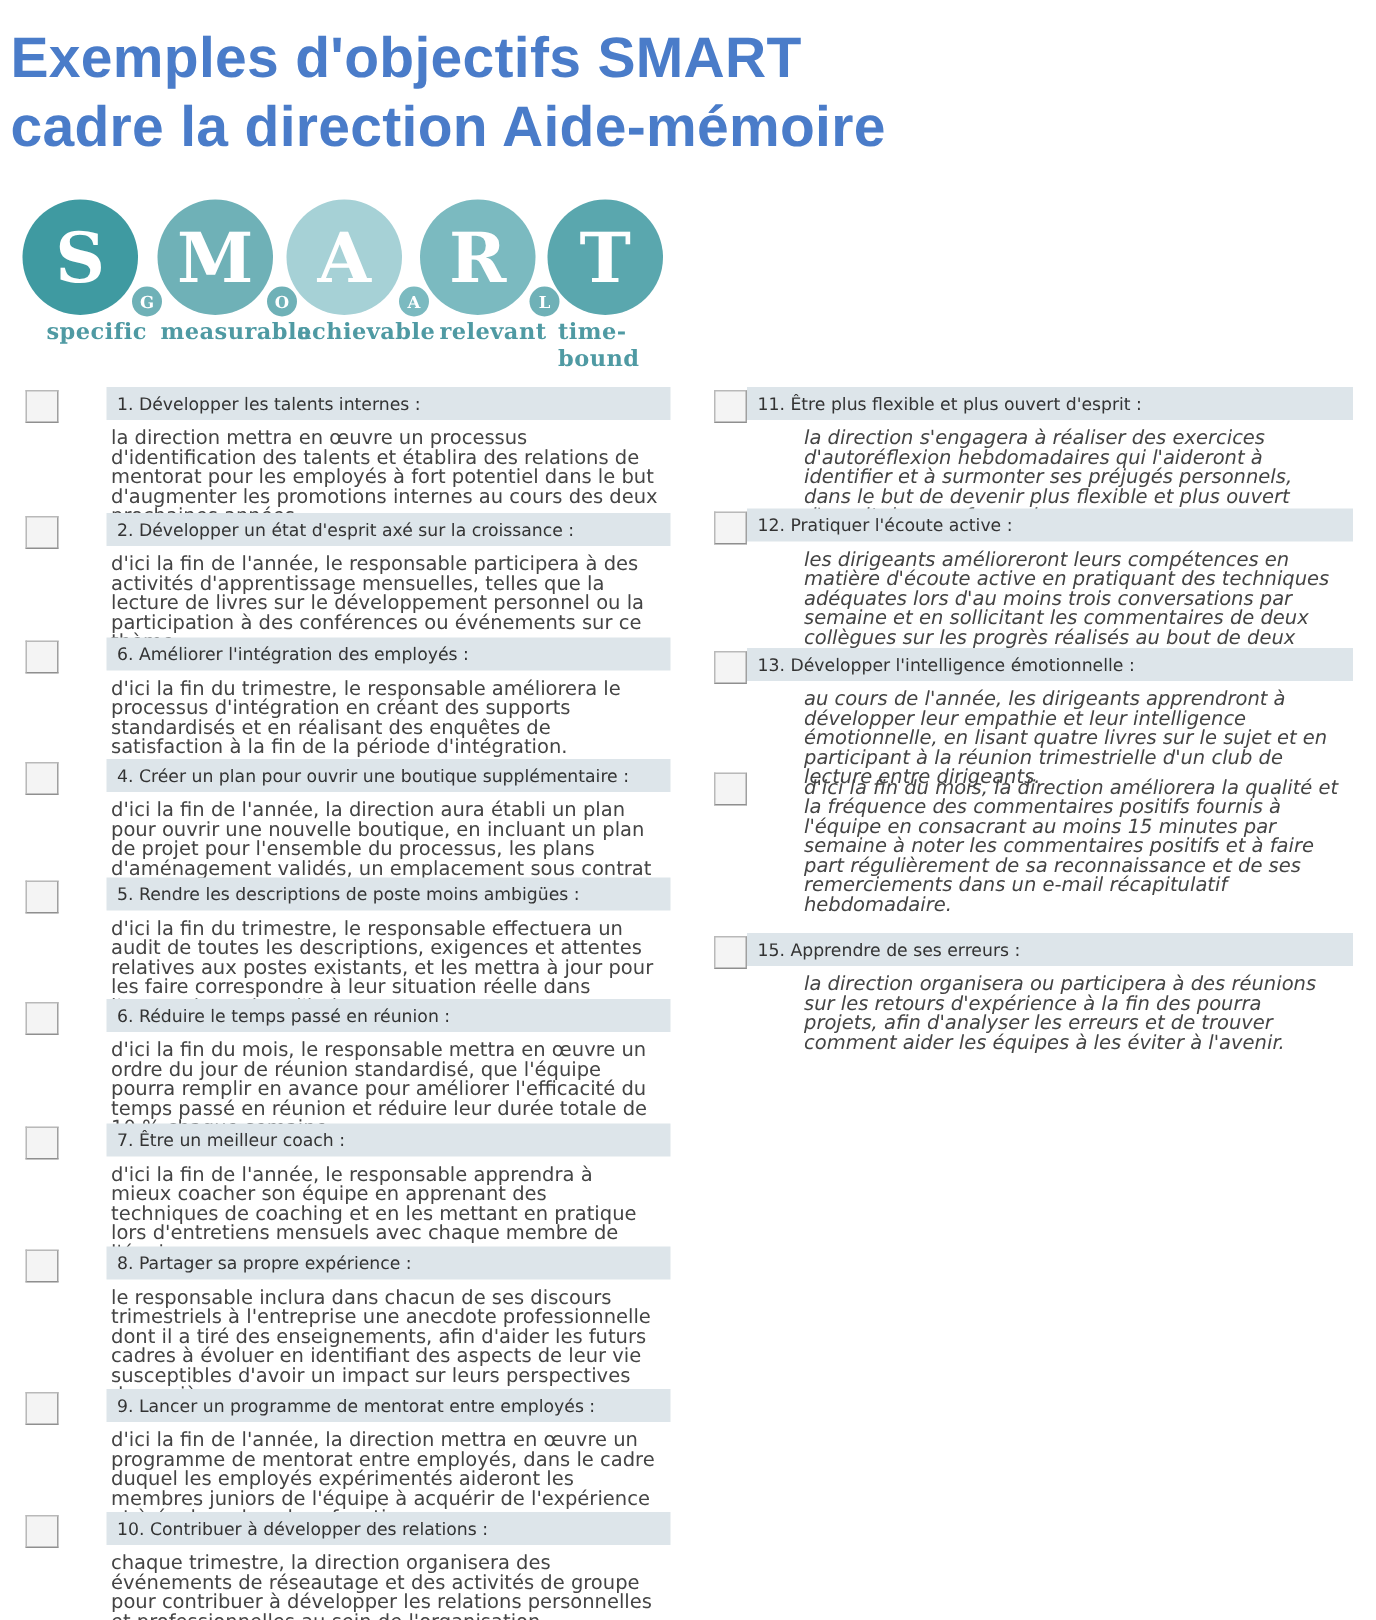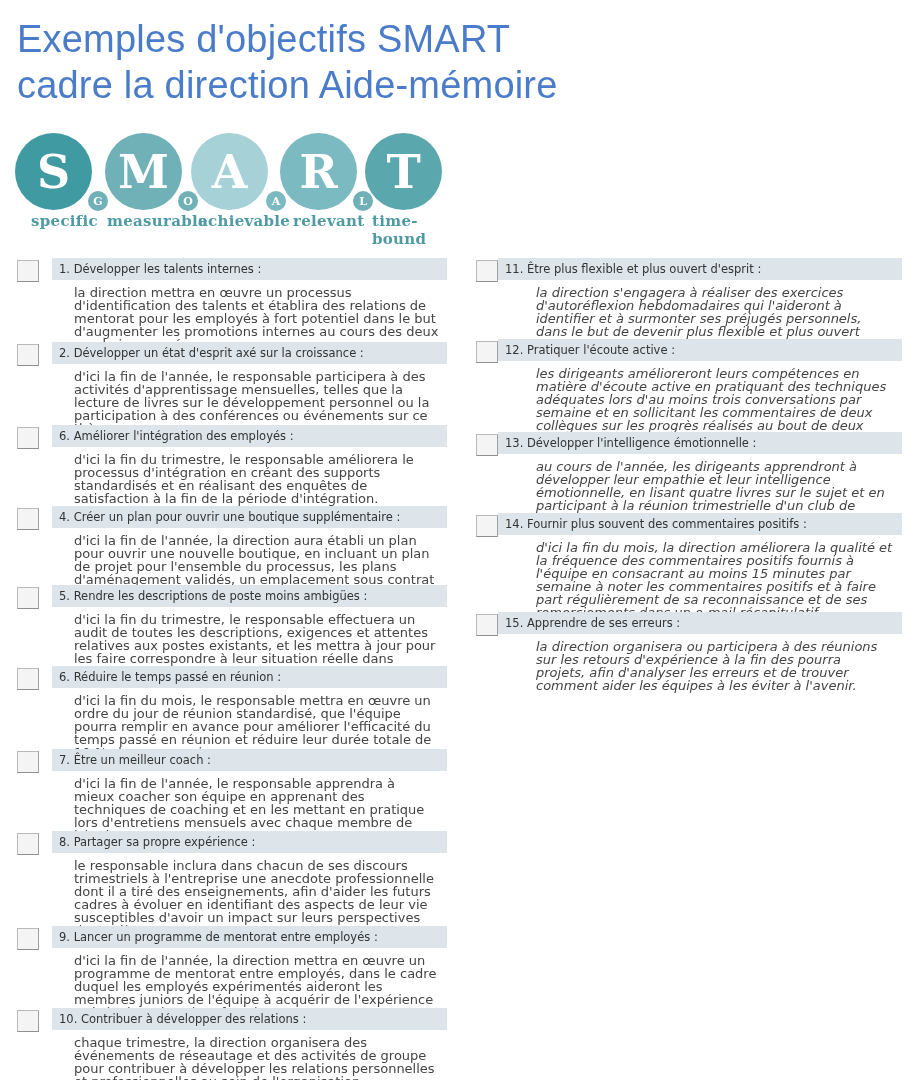--- a/index.html
+++ b/index.html
@@ -1,40 +1,40 @@
 <!DOCTYPE html>
 <html><head>
 <meta charset="utf-8">
 <style>
   html, body { margin: 0; padding: 0; background: #ffffff; }
   body { width: 917px; height: 1080px; position: relative; overflow: hidden;
          font-family: "DejaVu Sans", sans-serif; color: #333; }
-  .title { position: absolute; left: 17px; top: 16px; margin: 0;
-           font-family: "Liberation Sans", sans-serif; font-weight: normal;
+  .title { position: absolute; left: 7px; top: 16px; margin: 0;
+           font-family: "Liberation Sans", sans-serif; font-weight: bold;
            font-size: 38px; line-height: 46px; color: #4a7cc9; letter-spacing: 0.2px; }
   .title span { display: block; }
 
   .smart { position: absolute; left: 15px; top: 133px; width: 430px; height: 100px; }
   .circle { position: absolute; border-radius: 50%; display: flex; align-items: center;
             justify-content: center; color: #fff; font-family: "DejaVu Serif", serif;
             font-weight: bold; }
   .big { width: 77px; height: 77px; top: 0; font-size: 46px; }
   .small { width: 20px; height: 20px; top: 58px; font-size: 11px; }
   .word { position: absolute; top: 79px; font-family: "DejaVu Serif", serif;
           font-weight: bold; font-size: 15px; color: #4f9aa3; letter-spacing: 0.3px; }
 
   .col { position: absolute; top: 258px; }
   .col-left { left: 17px; width: 430px; }
   .col-right { left: 476px; width: 426px; }
 
   .goal { position: relative; }
   .checkbox { position: absolute; left: 0; top: 2px; width: 22px; height: 22px;
               border: 1px solid #b9b9b9; border-bottom-color: #8f8f8f; border-right-color: #a0a0a0;
               background: #f4f4f4; box-sizing: border-box; cursor: pointer; }
-  .bar { margin-left: 35px; height: 22px; background: #dde5ea; display: flex; align-items: center;
+  .bar { margin-left: 54px; height: 22px; background: #dde5ea; display: flex; align-items: center;
          padding-left: 7px; font-size: 11.5px; color: #333; white-space: nowrap; }
   .desc { margin-left: 57px; margin-top: 6px; font-size: 13px; line-height: 13px; color: #444;
           padding-right: 8px; }
   .col-right .bar { margin-left: 22px; text-align: right; }
   .col-right .desc { margin-left: 60px; font-style: italic; }
 </style>
 </head>
 <body>
 
 <h1 class="title">
@@ -142,21 +142,20 @@
     <div class="bar">12. Pratiquer l'écoute active :</div>
     <div class="desc">les dirigeants amélioreront leurs compétences en matière d'écoute active en pratiquant des techniques adéquates lors d'au moins trois conversations par semaine et en sollicitant les commentaires de deux collègues sur les progrès réalisés au bout de deux mois.</div>
   </div>
   <div class="goal" style="position:absolute;top:174px;width:100%">
     <div class="checkbox"></div>
     <div class="bar">13. Développer l'intelligence émotionnelle :</div>
     <div class="desc">au cours de l'année, les dirigeants apprendront à développer leur empathie et leur intelligence émotionnelle, en lisant quatre livres sur le sujet et en participant à la réunion trimestrielle d'un club de lecture entre dirigeants.</div>
   </div>
   <div class="goal" style="position:absolute;top:255px;width:100%">
     <div class="checkbox"></div>
-    <div class="bar">14. Fournir plus souvent des commentaires positifs :</div>
     <div class="desc">d'ici la fin du mois, la direction améliorera la qualité et la fréquence des commentaires positifs fournis à l'équipe en consacrant au moins 15 minutes par semaine à noter les commentaires positifs et à faire part régulièrement de sa reconnaissance et de ses remerciements dans un e-mail récapitulatif hebdomadaire.</div>
   </div>
-  <div class="goal" style="position:absolute;top:354px;width:100%">
+  <div class="goal" style="position:absolute;top:364px;width:100%">
     <div class="checkbox"></div>
     <div class="bar">15. Apprendre de ses erreurs :</div>
     <div class="desc">la direction organisera ou participera à des réunions sur les retours d'expérience à la fin des pourra projets, afin d'analyser les erreurs et de trouver comment aider les équipes à les éviter à l'avenir.</div>
   </div>
 </div>
 
 </body></html>

